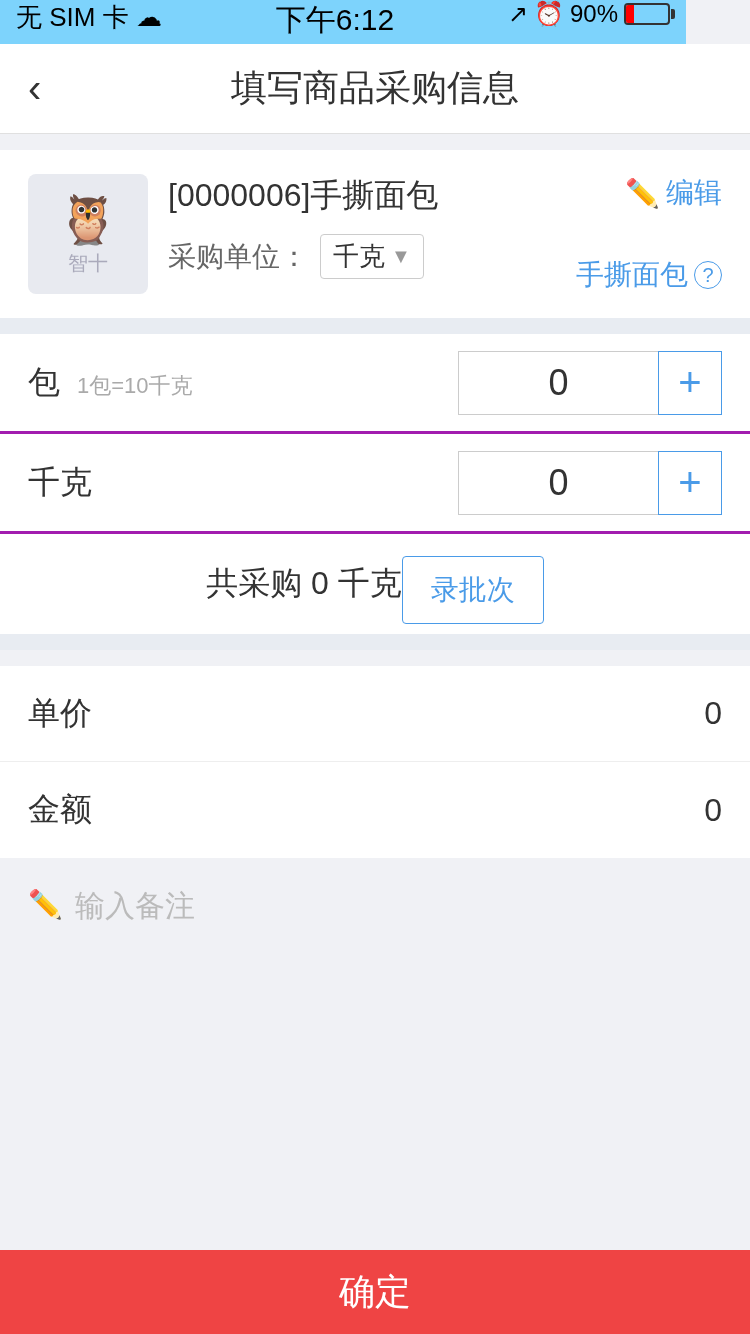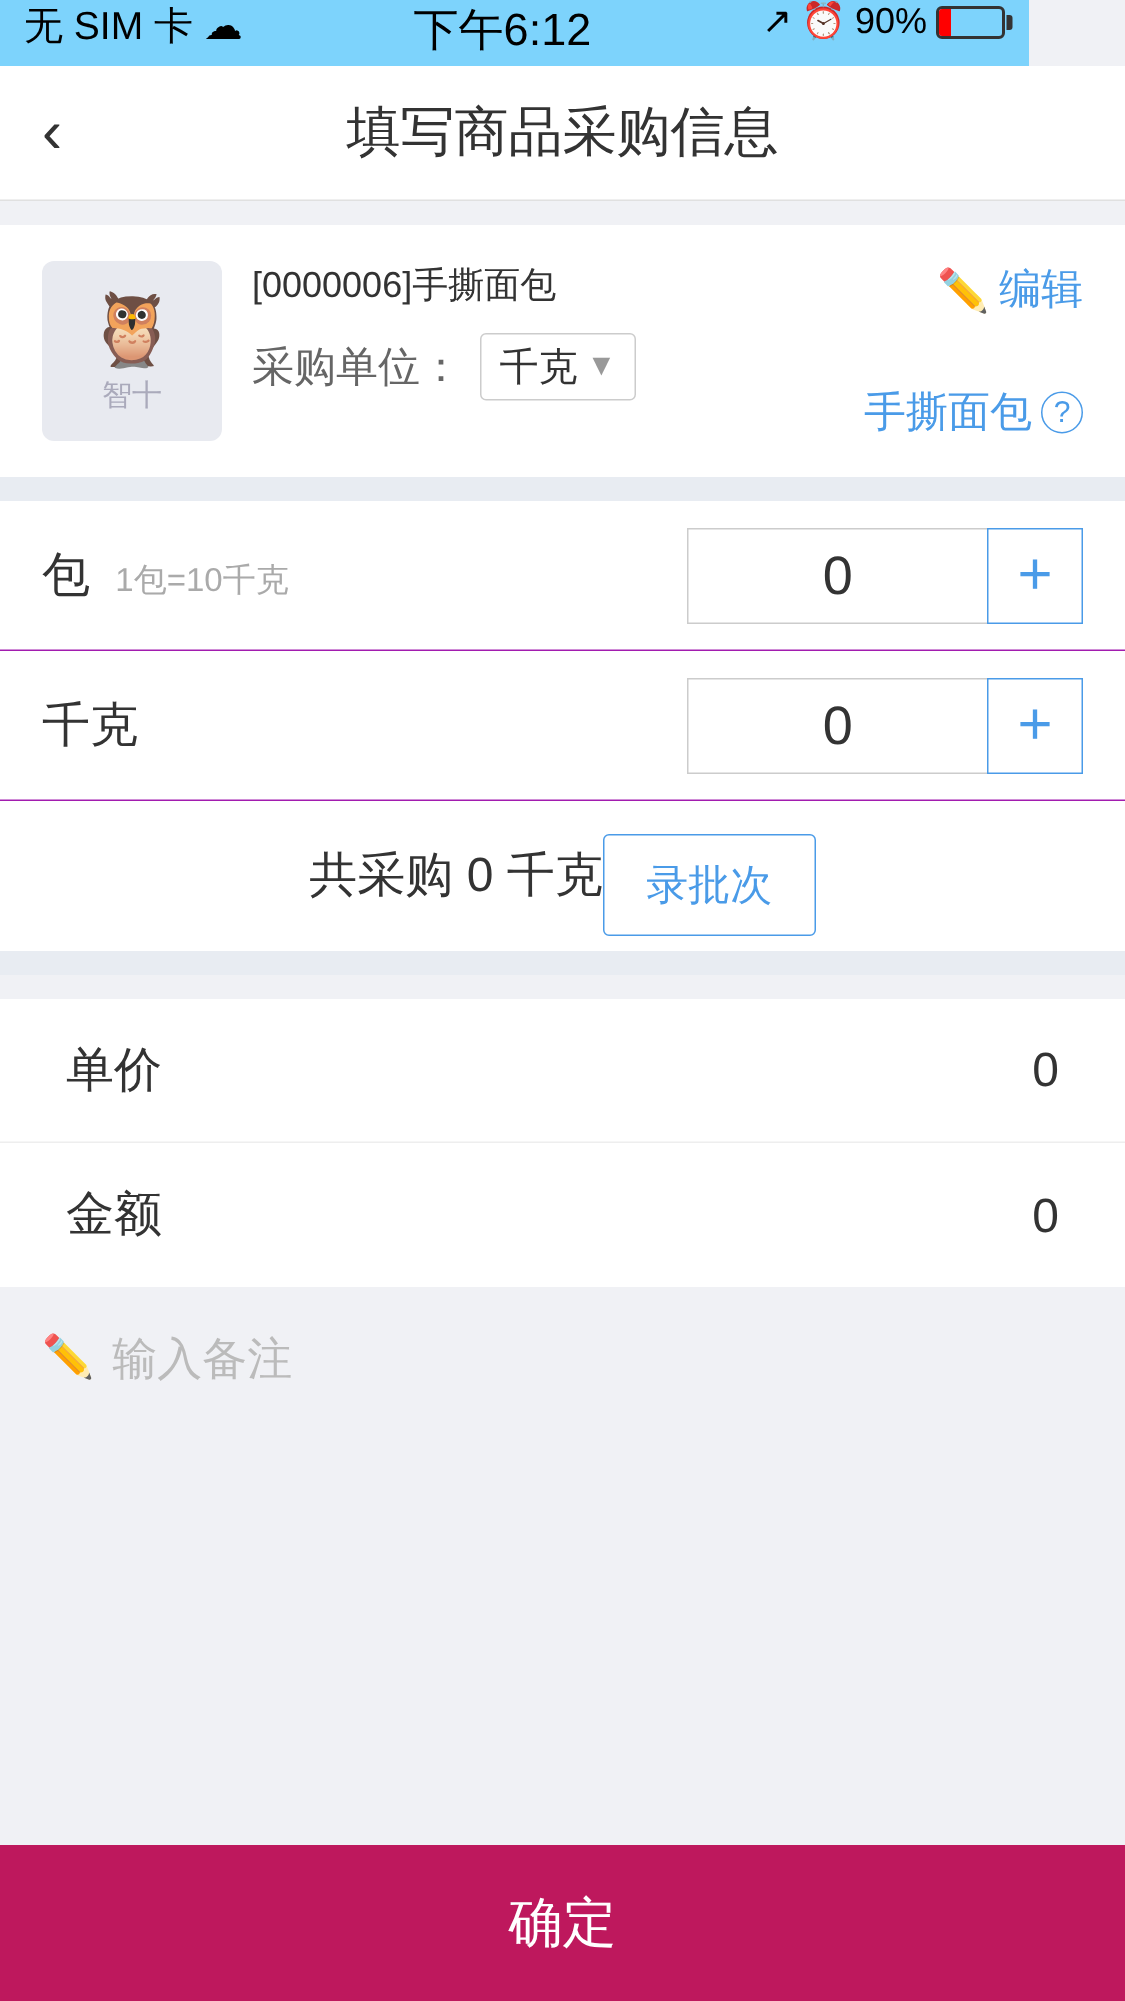--- a/index.html
+++ b/index.html
@@ -103,21 +103,21 @@
       color: #aab;
       margin-top: 2px;
     }
     .product-info {
       flex: 1;
       display: flex;
       flex-direction: column;
       gap: 16px;
     }
     .product-name {
-      font-size: 24px;
+      font-size: 32px;
       color: #333;
       font-weight: 500;
     }
     .product-unit-row {
       display: flex;
       align-items: center;
       gap: 12px;
       font-size: 28px;
       color: #666;
     }
@@ -164,21 +164,21 @@
 
     
     .input-section {
       background: #fff;
     }
     .input-row {
       display: flex;
       align-items: center;
       padding: 0 28px;
       height: 100px;
-      border-bottom: 1px solid #a21caf;
+      border-bottom: 3px solid #a21caf;
     }
     .input-label {
       flex: 1;
       font-size: 32px;
       color: #333;
     }
     .input-label-sub {
       font-size: 22px;
       color: #aaa;
       margin-left: 8px;
@@ -237,21 +237,21 @@
     }
 
     
     .price-section {
       background: #fff;
       margin-top: 16px;
     }
     .price-row {
       display: flex;
       align-items: center;
-      padding: 0 44px;
+      padding: 0 28px;
       height: 96px;
       border-bottom: 1px solid #eee;
     }
     .price-row:last-child { border-bottom: none; }
     .price-label {
       flex: 1;
       font-size: 32px;
       color: #333;
     }
     .price-value {
@@ -285,22 +285,22 @@
       background: #f0f1f5;
       min-height: 300px;
     }
 
     
     .confirm-btn {
       position: fixed;
       bottom: 0;
       left: 0;
       width: 750px;
-      height: 104px;
-      background: #be185d;
+      height: 84px;
+      background: #ef4444;
       color: #fff;
       font-size: 36px;
       border: none;
       cursor: pointer;
       display: flex;
       align-items: center;
       justify-content: center;
     }
   </style>
 </head>

